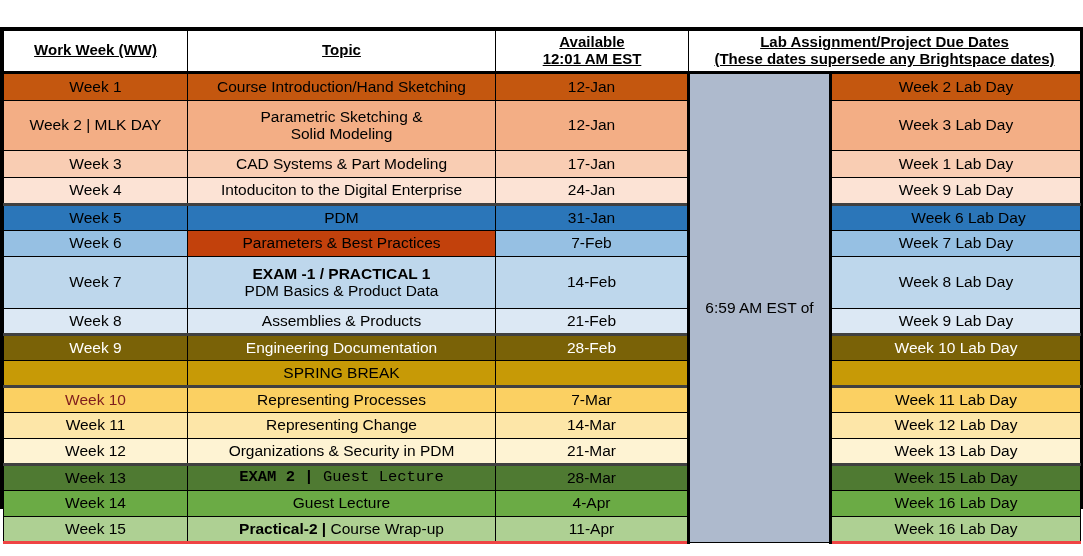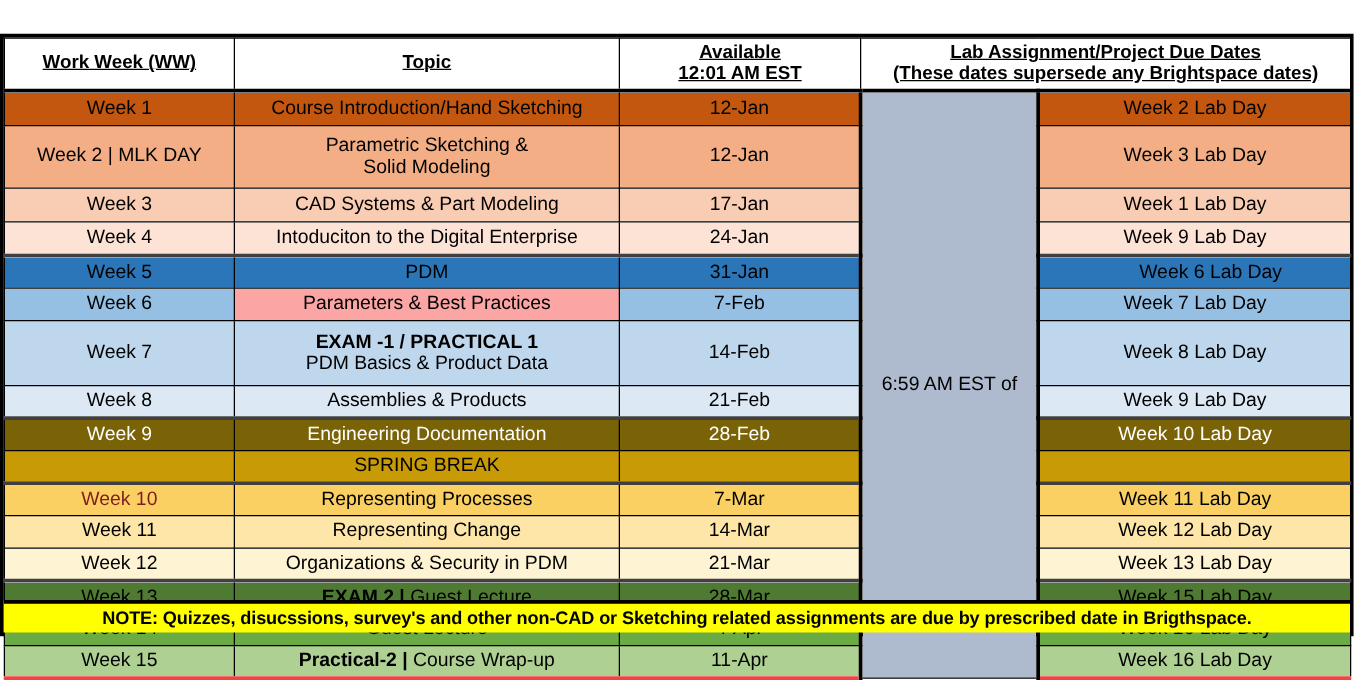--- a/index.html
+++ b/index.html
@@ -119,21 +119,21 @@
             <td class="lab" style="background: rgb(252, 227, 213); color: rgb(0, 0, 0);">Week 9  Lab Day</td>
           </tr>
           <tr class="sec-start" style="height: 26px;">
             <td class="week" style="background: rgb(43, 118, 185); color: rgb(0, 0, 0);">Week 5</td>
             <td class="topic" style="background: rgb(43, 118, 185); color: rgb(0, 0, 0);"><span>PDM</span></td>
             <td class="avail" style="background: rgb(43, 118, 185); color: rgb(0, 0, 0);">31-Jan</td>
             <td class="lab" style="background: rgb(43, 118, 185); color: rgb(0, 0, 0); padding-left: 28px;">Week 6  Lab Day</td>
           </tr>
           <tr style="height: 26px;">
             <td class="week" style="background: rgb(150, 192, 227); color: rgb(0, 0, 0);">Week 6</td>
-            <td class="topic" style="background: #fca5a5; color: rgb(0, 0, 0);"><span>Parameters &amp; Best Practices</span></td>
+            <td class="topic" style="background: #c2410c; color: rgb(0, 0, 0);"><span>Parameters &amp; Best Practices</span></td>
             <td class="avail" style="background: rgb(150, 192, 227); color: rgb(0, 0, 0);">7-Feb</td>
             <td class="lab" style="background: rgb(150, 192, 227); color: rgb(0, 0, 0);">Week 7  Lab Day</td>
           </tr>
           <tr style="height: 52px;">
             <td class="week" style="background: rgb(190, 215, 236); color: rgb(0, 0, 0);">Week 7</td>
             <td class="topic" style="background: rgb(190, 215, 236); color: rgb(0, 0, 0);"><span class="two-line"><span class="b">EXAM -1 / PRACTICAL 1</span><span>PDM Basics &amp; Product Data</span></span></td>
             <td class="avail" style="background: rgb(190, 215, 236); color: rgb(0, 0, 0);">14-Feb</td>
             <td class="lab" style="background: rgb(190, 215, 236); color: rgb(0, 0, 0);">Week 8  Lab Day</td>
           </tr>
           <tr style="height: 26px;">
@@ -167,36 +167,33 @@
             <td class="lab" style="background: rgb(253, 230, 168); color: rgb(0, 0, 0);">Week 12  Lab Day</td>
           </tr>
           <tr style="height: 26px;">
             <td class="week" style="background: rgb(254, 243, 211); color: rgb(0, 0, 0);">Week 12</td>
             <td class="topic" style="background: rgb(254, 243, 211); color: rgb(0, 0, 0);"><span>Organizations &amp; Security in PDM</span></td>
             <td class="avail" style="background: rgb(254, 243, 211); color: rgb(0, 0, 0);">21-Mar</td>
             <td class="lab" style="background: rgb(254, 243, 211); color: rgb(0, 0, 0);">Week 13  Lab Day</td>
           </tr>
           <tr class="sec-start" style="height: 26px;">
             <td class="week" style="background: rgb(79, 122, 50); color: rgb(0, 0, 0);">Week 13</td>
-            <td class="topic" style="background: rgb(79, 122, 50); color: rgb(0, 0, 0);"><span class="b">EXAM 2 |</span><span> Guest Lecture</span></td>
+            <td class="topic" style="background: rgb(79, 122, 50); color: rgb(0, 0, 0); font-family: Liberation Mono, monospace;"><span class="b">EXAM 2 |</span><span> Guest Lecture</span></td>
             <td class="avail" style="background: rgb(79, 122, 50); color: rgb(0, 0, 0);">28-Mar</td>
             <td class="lab" style="background: rgb(79, 122, 50); color: rgb(0, 0, 0);">Week 15  Lab Day</td>
           </tr>
           <tr style="height: 26px;">
             <td class="week" style="background: rgb(107, 171, 69); color: rgb(0, 0, 0);">Week 14</td>
             <td class="topic" style="background: rgb(107, 171, 69); color: rgb(0, 0, 0);"><span>Guest Lecture</span></td>
             <td class="avail" style="background: rgb(107, 171, 69); color: rgb(0, 0, 0);">4-Apr</td>
             <td class="lab" style="background: rgb(107, 171, 69); color: rgb(0, 0, 0);">Week 16  Lab Day</td>
           </tr>
           <tr class="last-row" style="height: 26px;">
             <td class="week" style="background: rgb(174, 208, 147); color: rgb(0, 0, 0);">Week 15</td>
             <td class="topic" style="background: rgb(174, 208, 147); color: rgb(0, 0, 0);"><span class="b">Practical-2 |</span><span> Course Wrap-up</span></td>
             <td class="avail" style="background: rgb(174, 208, 147); color: rgb(0, 0, 0);">11-Apr</td>
             <td class="lab" style="background: rgb(174, 208, 147); color: rgb(0, 0, 0);">Week 16  Lab Day</td>
           </tr>
         </tbody>
     </table>
   </div>
 
-  <div class="note">
-    <span>NOTE: Quizzes, disucssions, survey's  and other non-CAD or Sketching related assignments are due by prescribed date in Brigthspace.</span>
-  </div>
 </div>
 
 </body></html>

